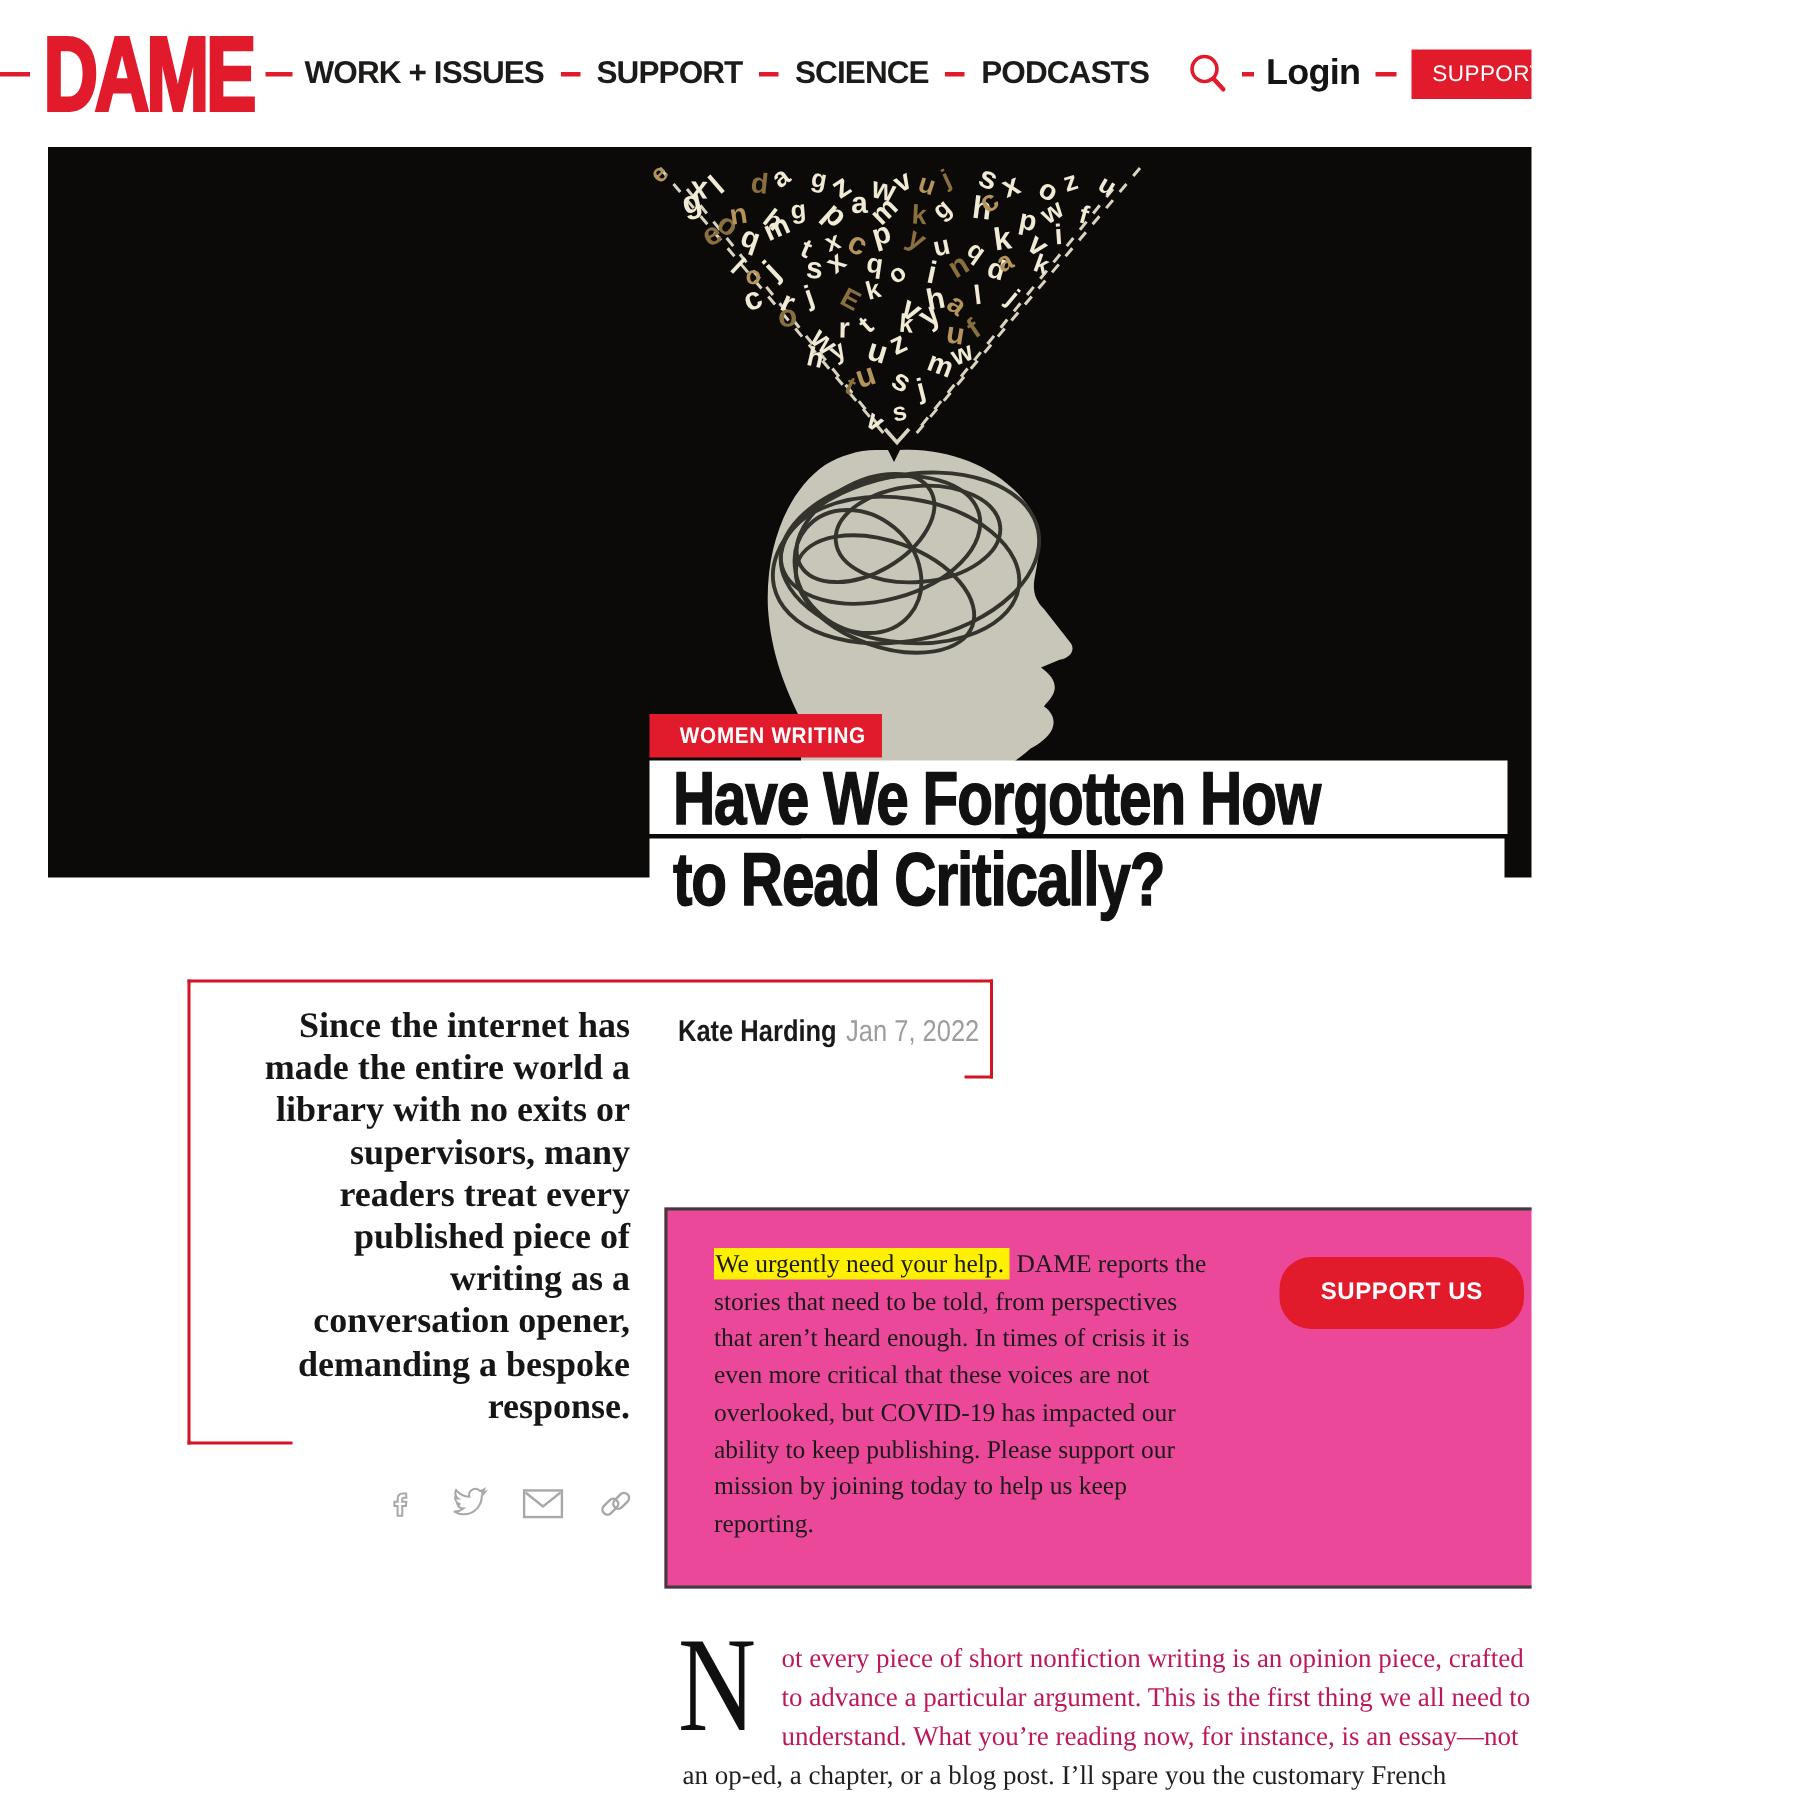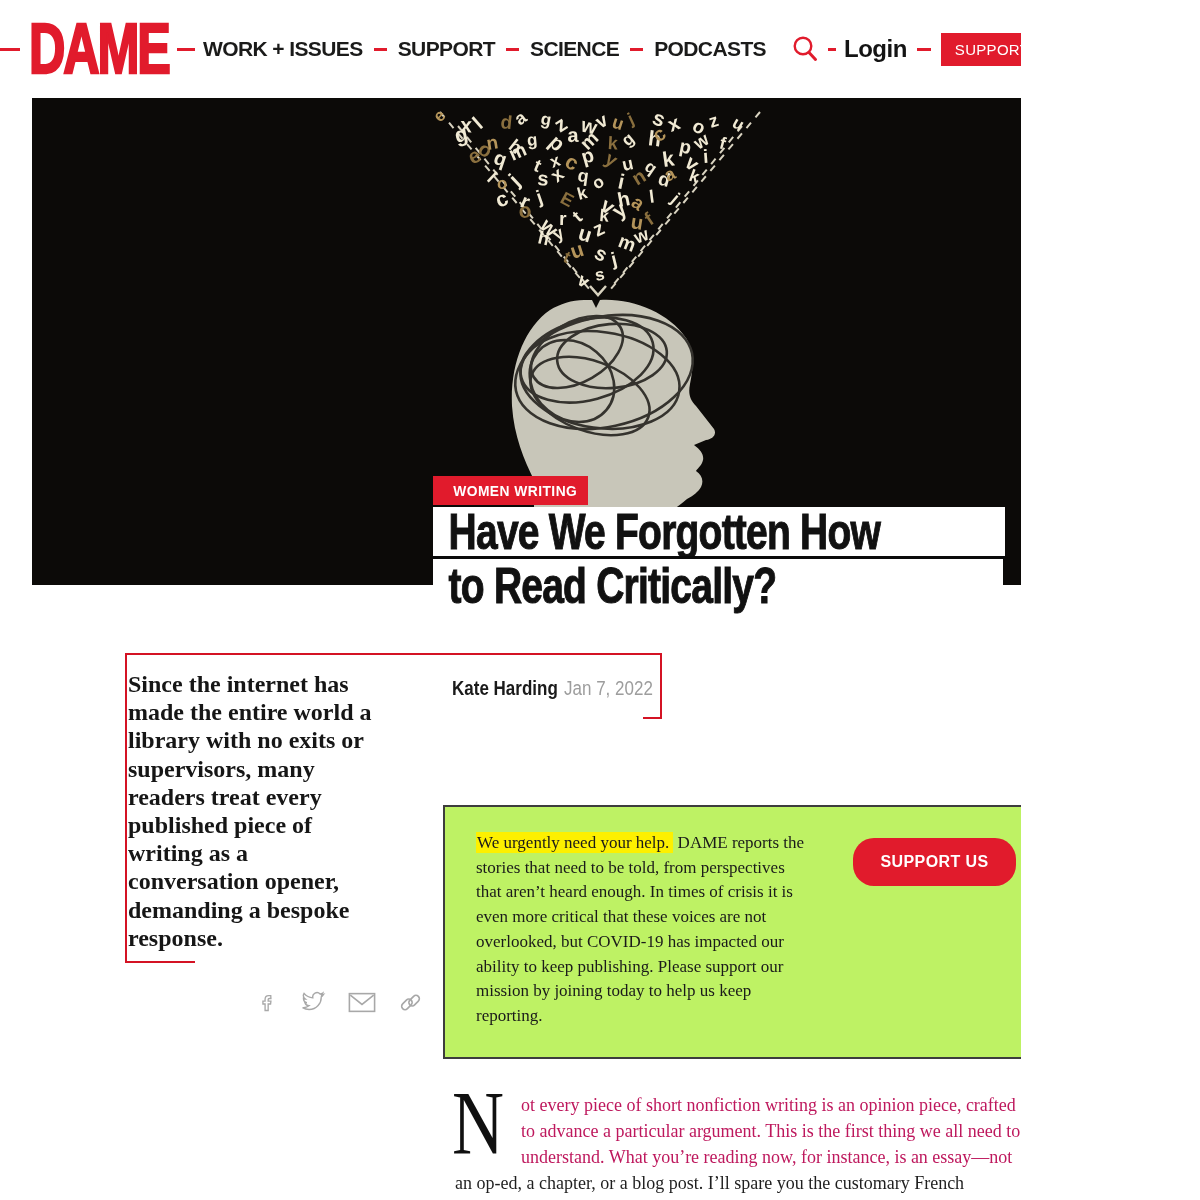--- a/index.html
+++ b/index.html
@@ -54,30 +54,30 @@
   #date{display:inline-block;font-weight:400;font-size:20px;color:#9d9d9d;
         transform:scaleX(.85);transform-origin:left center;white-space:nowrap;}
 
   
   .qf{position:absolute;background:#d41324;}
   #qf-top{left:125px;top:653px;width:537px;height:2px;}
   #qf-right{left:660px;top:653px;width:2px;height:66px;}
   #qf-rtick{left:643px;top:717px;width:19px;height:2px;}
   #qf-left{left:125px;top:653px;width:2px;height:310px;}
   #qf-bottom{left:125px;top:961px;width:70px;height:2px;}
-  #pull-quote{position:absolute;left:128px;top:670px;width:292px;margin:0;text-align:left;
+  #pull-quote{position:absolute;left:128px;top:670px;width:292px;margin:0;text-align:right;
               font-family:"Liberation Serif",serif;font-weight:700;font-size:24px;line-height:28.2px;
               color:#161616;white-space:pre-line;}
 
   
   #share{position:absolute;left:258px;top:990px;display:flex;align-items:center;gap:22px;color:#a8a8a8;}
   #share a{display:flex;align-items:center;cursor:pointer;color:#a8a8a8;}
 
   
-  #support-box{position:absolute;left:443px;top:805px;width:607px;height:254px;background:#bef264;
+  #support-box{position:absolute;left:443px;top:805px;width:607px;height:254px;background:#ec4899;
                border:2px solid #3d3d3d;box-sizing:border-box;}
   #support-text{position:absolute;left:31px;top:24px;width:420px;margin:0;
                 font-family:"Liberation Serif",serif;font-size:17px;line-height:24.7px;color:#1a1a1a;
                 white-space:pre-line;}
   #support-highlight{background:#fdf000;padding:1px 4px 1px 1px;}
   #support-us-btn{position:absolute;right:32px;top:31px;width:163px;height:48px;background:#e11b2c;
                   display:flex;align-items:center;justify-content:center;color:#fff;font-weight:700;
                   font-size:16px;letter-spacing:.4px;cursor:pointer;text-decoration:none;border-radius:21px;}
 
   

